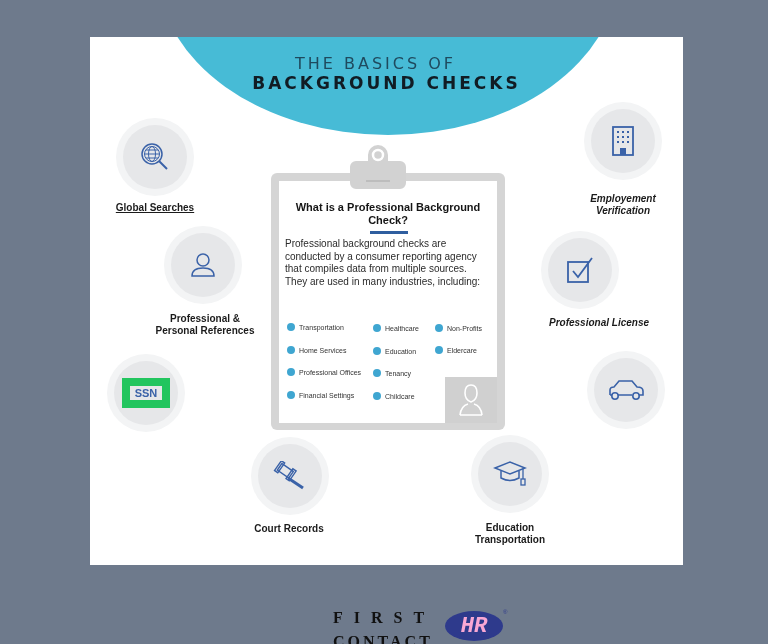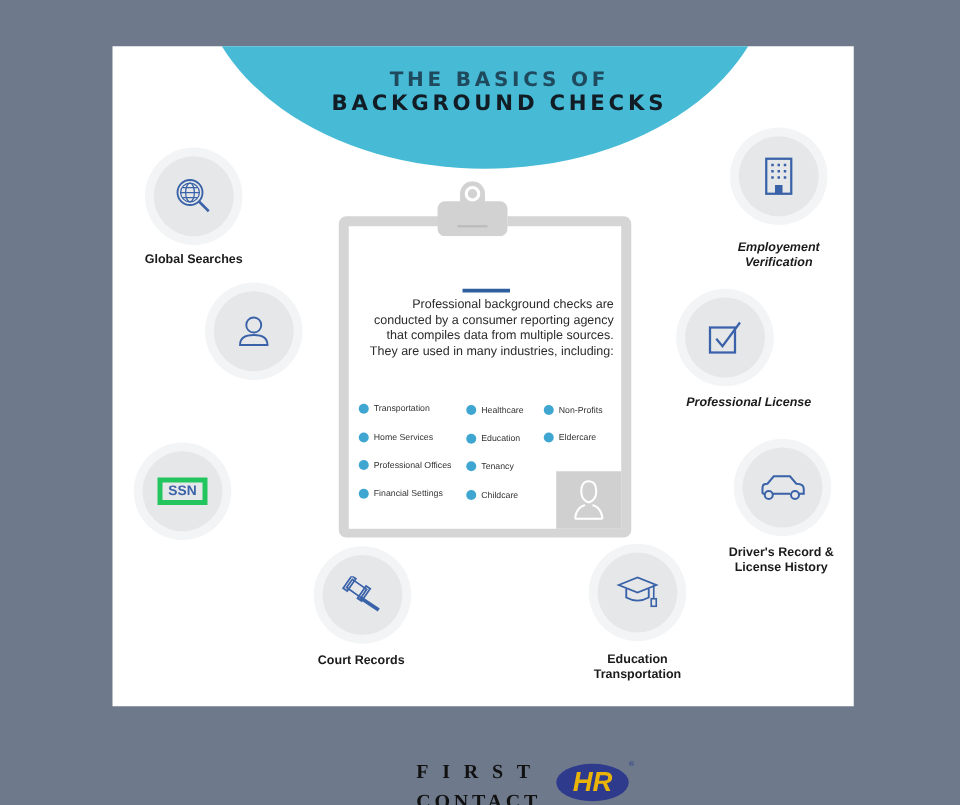--- a/index.html
+++ b/index.html
@@ -12,26 +12,26 @@
     position:absolute; left:90px; top:37px; width:593px; height:528px;
     background:#ffffff; overflow:hidden;
   }
   .dome {
     position:absolute; left:68px; top:-230px; width:460px; height:328px;
     border-radius:50%; background:#47bbd6;
   }
   .title1 {
     position:absolute; left:0; width:571px; top:17px; text-align:center;
     font-family:"DejaVu Sans", sans-serif; font-size:16px; letter-spacing:3px;
-    color:#1f4a5e; font-weight:bold;padding-left:24px;
+    color:#1f4a5e; font-weight:normal;
   }
   .title2 {
     position:absolute; left:0; width:593px; top:36px; text-align:center;
     font-family:"DejaVu Sans", sans-serif; font-size:17px; letter-spacing:3px;
-    color:#111c24; font-weight:bold;padding-left:13px;
+    color:#111c24; font-weight:bold;
   }
   .circle {
     position:absolute; width:78px; height:78px; border-radius:50%;
     background:#f3f4f5;
   }
   .circle .inner {
     position:absolute; left:7px; top:7px; width:64px; height:64px; border-radius:50%;
     background:#e6e7e9; display:flex; align-items:center; justify-content:center;
   }
   .label {
@@ -57,21 +57,21 @@
     display:flex; align-items:center; justify-content:center;
   }
   .q-title {
     position:absolute; left:189px; top:164px; width:218px; text-align:center;
     font-size:11px; font-weight:bold; color:#151515; line-height:13px;
   }
   .q-rule {
     position:absolute; left:280px; top:194px; width:38px; height:3px; background:#2f5e9f;
   }
   .q-body {
-    position:absolute; left:195px; top:201px; width:206px; text-align:right;
+    position:absolute; left:195px; top:201px; width:206px; text-align:left;
     font-size:10px; color:#2b2b2b; line-height:12.5px;
   }
   .ind {
     position:absolute; font-size:7px; color:#333; display:flex; align-items:center; white-space:nowrap;
   }
   .ind .chk {
     width:8px; height:8px; border-radius:50%; background:#3fa6d1; margin-right:4px;
     display:inline-flex; align-items:center; justify-content:center;
   }
   .logo {
@@ -80,41 +80,42 @@
   .logo .first {
     position:absolute; left:0; top:0; font-family:"Liberation Serif", serif; font-size:16px;
     letter-spacing:11px; color:#111; font-weight:bold;
   }
   .logo .contact {
     position:absolute; left:0; top:24px; font-family:"Liberation Serif", serif; font-size:16px;
     letter-spacing:3px; color:#111; font-weight:bold;
   }
   .logo .hr {
     position:absolute; left:112px; top:2px; width:58px; height:30px; border-radius:50%;
-    background:#2e3a8c; color:#eab308; font-family:Liberation Sans, sans-serif; font-style:italic;
+    background:#2e3a8c; color:#f9a8d4; font-family:Liberation Mono, monospace; font-style:italic;
     font-weight:bold; font-size:22px; display:flex; align-items:center; justify-content:center;
   }
   .logo .reg { position:absolute; left:170px; top:0; font-size:6px; color:#2e3a8c; }
 </style>
 </head>
 <body>
 
 <div class="card">
   <div class="dome"></div>
   <div class="title1">THE BASICS OF</div>
   <div class="title2">BACKGROUND CHECKS</div>
 
   <div class="clip-frame"></div>
   <div class="clip-paper"></div>
   <div class="clip-gap"></div>
   <svg class="clip-head" viewBox="0 0 64 44">
     <path d="M22 10 a10 10 0 0 1 20 0 v6 h12 a6 6 0 0 1 6 6 v16 a6 6 0 0 1 -6 6 h-44 a6 6 0 0 1 -6 -6 v-16 a6 6 0 0 1 6 -6 h12 z" fill="#d2d2d2"></path>
     <circle cx="32" cy="10" r="5" fill="none" stroke="#fff" stroke-width="2.5"></circle>
     <line x1="20" y1="36" x2="44" y2="36" stroke="#bdbdbd" stroke-width="2"></line>
   </svg>
+  <div class="q-title">What is a Professional Background Check?</div>
   <div class="q-rule"></div>
   <div class="q-body">Professional background checks are conducted by a consumer reporting agency that compiles data from multiple sources. They are used in many industries, including:</div>
 
   <div class="ind" style="left:197px; top:286px;">
       <span class="chk"></span>
       <span>Transportation</span>
     </div>
   <div class="ind" style="left:197px; top:309px;">
       <span class="chk"></span>
       <span>Home Services</span>
@@ -164,34 +165,37 @@
         <circle cx="14" cy="14" r="10" fill="none" stroke="#3a62a8" stroke-width="1.5"></circle>
         <circle cx="14" cy="14" r="7.5" fill="none" stroke="#3a62a8" stroke-width="1"></circle>
         <ellipse cx="14" cy="14" rx="3.5" ry="7.5" fill="none" stroke="#3a62a8" stroke-width="1"></ellipse>
         <line x1="6.5" y1="14" x2="21.5" y2="14" stroke="#3a62a8" stroke-width="1"></line>
         <line x1="8" y1="10" x2="20" y2="10" stroke="#3a62a8" stroke-width="1"></line>
         <line x1="8" y1="18" x2="20" y2="18" stroke="#3a62a8" stroke-width="1"></line>
         <line x1="21" y1="21" x2="29" y2="29" stroke="#3a62a8" stroke-width="2"></line>
       </svg>
     </div>
   </div>
-  <div class="label" style="left:10px; top:165px; width:110px;">Global Searches</div>
+  <div class="label" style="left:10px; top:165px; width:110px;text-decoration:underline;">Global Searches</div>
 
   <div class="circle" style="left:74px; top:189px;">
     <div class="inner">
       <svg width="30" height="30" viewBox="0 0 30 30">
         <circle cx="15" cy="10" r="6" fill="none" stroke="#3a62a8" stroke-width="1.5"></circle>
         <path d="M4 26 q0 -8 11 -8 q11 0 11 8 z" fill="none" stroke="#3a62a8" stroke-width="1.5"></path>
       </svg>
     </div>
   </div>
+  <div class="label" style="left:60px; top:276px; width:110px;">
+    <span style="display:inline-block; width:100px; white-space:normal;">Professional &amp; Personal References</span>
+  </div>
 
   <div class="circle" style="left:17px; top:317px;">
     <div class="inner">
-      <div style="border:4px solid #22c55e; color:#3a62a8; font-size:11px; font-weight:bold; padding:1px 5px;">SSN</div>
+      <div style="border:8px solid #22c55e; color:#3a62a8; font-size:11px; font-weight:bold; padding:1px 5px;">SSN</div>
     </div>
   </div>
 
   <div class="circle" style="left:161px; top:400px;">
     <div class="inner">
       <svg width="34" height="30" viewBox="0 0 34 30">
         <g transform="rotate(35 12 12)">
           <rect x="4" y="6" width="14" height="8" fill="none" stroke="#3a62a8" stroke-width="1.4"></rect>
           <rect x="2" y="4" width="4" height="12" fill="none" stroke="#3a62a8" stroke-width="1.4"></rect>
           <rect x="16" y="4" width="4" height="12" fill="none" stroke="#3a62a8" stroke-width="1.4"></rect>
@@ -237,23 +241,20 @@
 
   <div class="circle" style="left:497px; top:314px;">
     <div class="inner">
       <svg width="40" height="26" viewBox="0 0 40 26">
         <path d="M4 18 v-5 q0 -3 4 -3 l5 -6 h13 l5 6 q6 0 6 4 v4 h-4 M12 18 h14 M4 18 h2" fill="none" stroke="#3a62a8" stroke-width="1.6"></path>
         <circle cx="9" cy="19" r="3.2" fill="none" stroke="#3a62a8" stroke-width="1.6"></circle>
         <circle cx="30" cy="19" r="3.2" fill="none" stroke="#3a62a8" stroke-width="1.6"></circle>
       </svg>
     </div>
   </div>
-  <div class="label" style="left:478px; top:400px; width:114px;">
-    <span style="display:inline-block; width:100px; white-space:normal;">Driver's Record &amp; License History</span>
-  </div>
 
   <div class="circle" style="left:381px; top:398px;">
     <div class="inner">
       <svg width="34" height="30" viewBox="0 0 34 30">
         <path d="M2 9 l15 -6 l15 6 l-15 6 z" fill="none" stroke="#3a62a8" stroke-width="1.5"></path>
         <path d="M8 12 v7 q9 5 18 0 v-7" fill="none" stroke="#3a62a8" stroke-width="1.5"></path>
         <line x1="30" y1="9" x2="30" y2="20" stroke="#3a62a8" stroke-width="1.3"></line>
         <rect x="28" y="20" width="4" height="6" fill="none" stroke="#3a62a8" stroke-width="1.3"></rect>
       </svg>
     </div>

